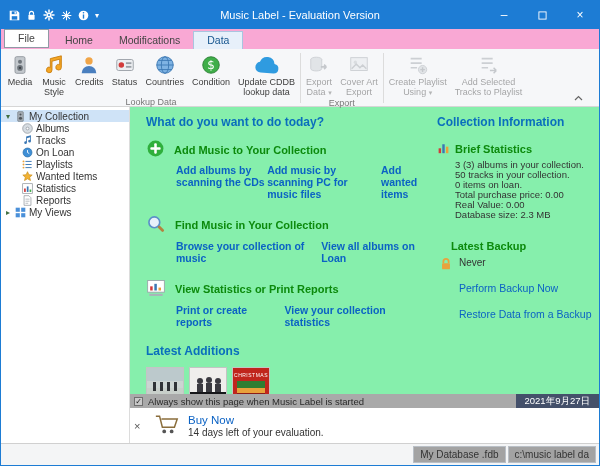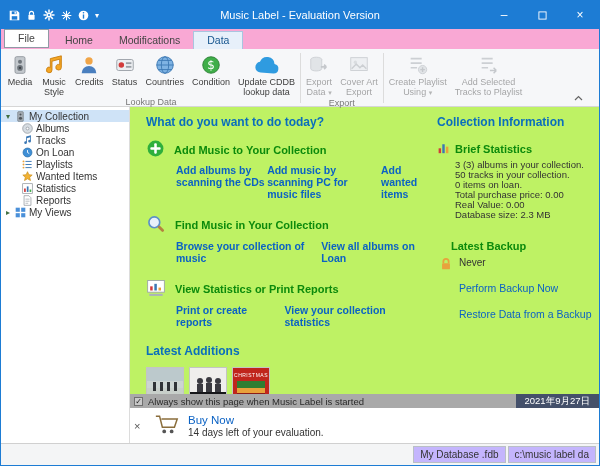--- a/index.html
+++ b/index.html
@@ -38,21 +38,21 @@
   
   .bodyrow { flex:1; display:flex; min-height:0; }
   .sidebar { width:129px; flex:0 0 129px; border-right:1px solid #dcdcdc; background:#fff; padding-top:3px; }
   .tree-item { display:flex; align-items:center; height:12px; padding-left:3px; font-size:10px; gap:3px; cursor:pointer; white-space:nowrap; }
   .tree-item .tw { width:8px; font-size:8px; color:#3f6e3f; text-align:center; }
   .tree-item.child { padding-left:21px; }
   .tree-item.selected { background:#cfe3f7; }
   .ti { display:flex; align-items:center; }
 
   .central { flex:1; display:flex; flex-direction:column; min-width:0; }
-  .main { flex:1; display:flex; min-height:0; background:#bef264; }
+  .main { flex:1; display:flex; min-height:0; background:#86efac; }
   .center { flex:1; padding:8px 8px 0 16px; min-width:0; }
   .blue-heading { font-size:12px; font-weight:bold; color:#0a6ebd; }
   .task-head { display:flex; gap:9px; align-items:center; margin:10px 0 4px; }
   .task-title { color:#0c8a0c; font-weight:bold; font-size:11px; }
   .task-links { margin-left:30px; display:flex; gap:2px;font-weight:bold; }
   .link { color:#0b62c4; font-size:10.5px; cursor:pointer; text-decoration:none; }
   .sect2 { margin-top:14px; }
   .la-heading { margin-top:16px; }
   .covers { display:flex; gap:5px; margin-top:9px; }
   .cover { width:38px; height:44px; border:1px solid #c4c4c4; cursor:pointer; overflow:hidden; }
@@ -79,21 +79,21 @@
 
   
   .evalrow { height:35px; flex:0 0 35px; background:#fff; display:flex; align-items:center; padding-left:4px; gap:8px; }
   .eval-close { color:#555; font-size:11px; width:12px; cursor:pointer; }
   .buynow { color:#0b62c4; font-size:11.5px; cursor:pointer; }
   .evalnote { font-size:10px; color:#333; margin-top:1px; }
 
   
   .statusbar { height:22px; flex:0 0 22px; background:#f4f5f6; border-top:1px solid #d0d0d0; display:flex; align-items:stretch; padding-right:2px; }
   .sspacer { flex:1; }
-  .scell { border:1px solid #b9bfc6; background:#c4b5fd; padding:0 6px; font-size:10px; display:flex; align-items:center; margin:2px 1px; color:#333; white-space:nowrap; }
+  .scell { border:1px solid #b9bfc6; background:#a3a3a3; padding:0 6px; font-size:10px; display:flex; align-items:center; margin:2px 1px; color:#333; white-space:nowrap; }
 </style>
 </head>
 <body>
 
 <div class="app">
 
   <div class="titlebar">
     <div class="qat">
       <span class="qbtn">
           <svg width="11" height="11" viewBox="0 0 16 16">

